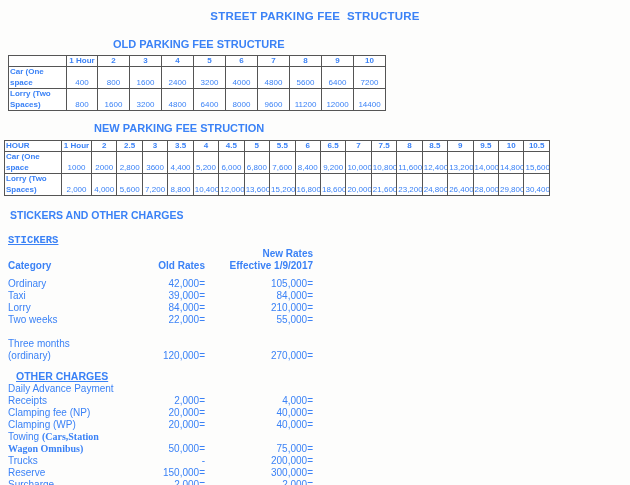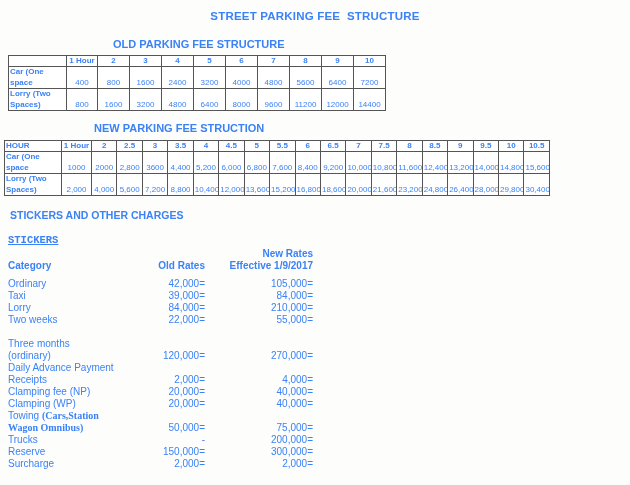--- a/index.html
+++ b/index.html
@@ -278,20 +278,21 @@
           <span class="s-new">55,000=</span>
         </div>
         <div class="s-row gap bottom">
           <span class="s-cat">Three months
 (ordinary)</span>
           <span class="s-old">120,000=</span>
           <span class="s-new">270,000=</span>
         </div>
       </div>
 
+    <div class="other-heading">OTHER CHARGES</div>
 
     <div>
         <div class="s-row">
           <span class="s-cat">Daily Advance Payment Receipts</span>
           <span class="s-old">2,000=</span>
           <span class="s-new">4,000=</span>
         </div>
         <div class="s-row">
           <span class="s-cat">Clamping fee (NP)</span>
           <span class="s-old">20,000=</span>

